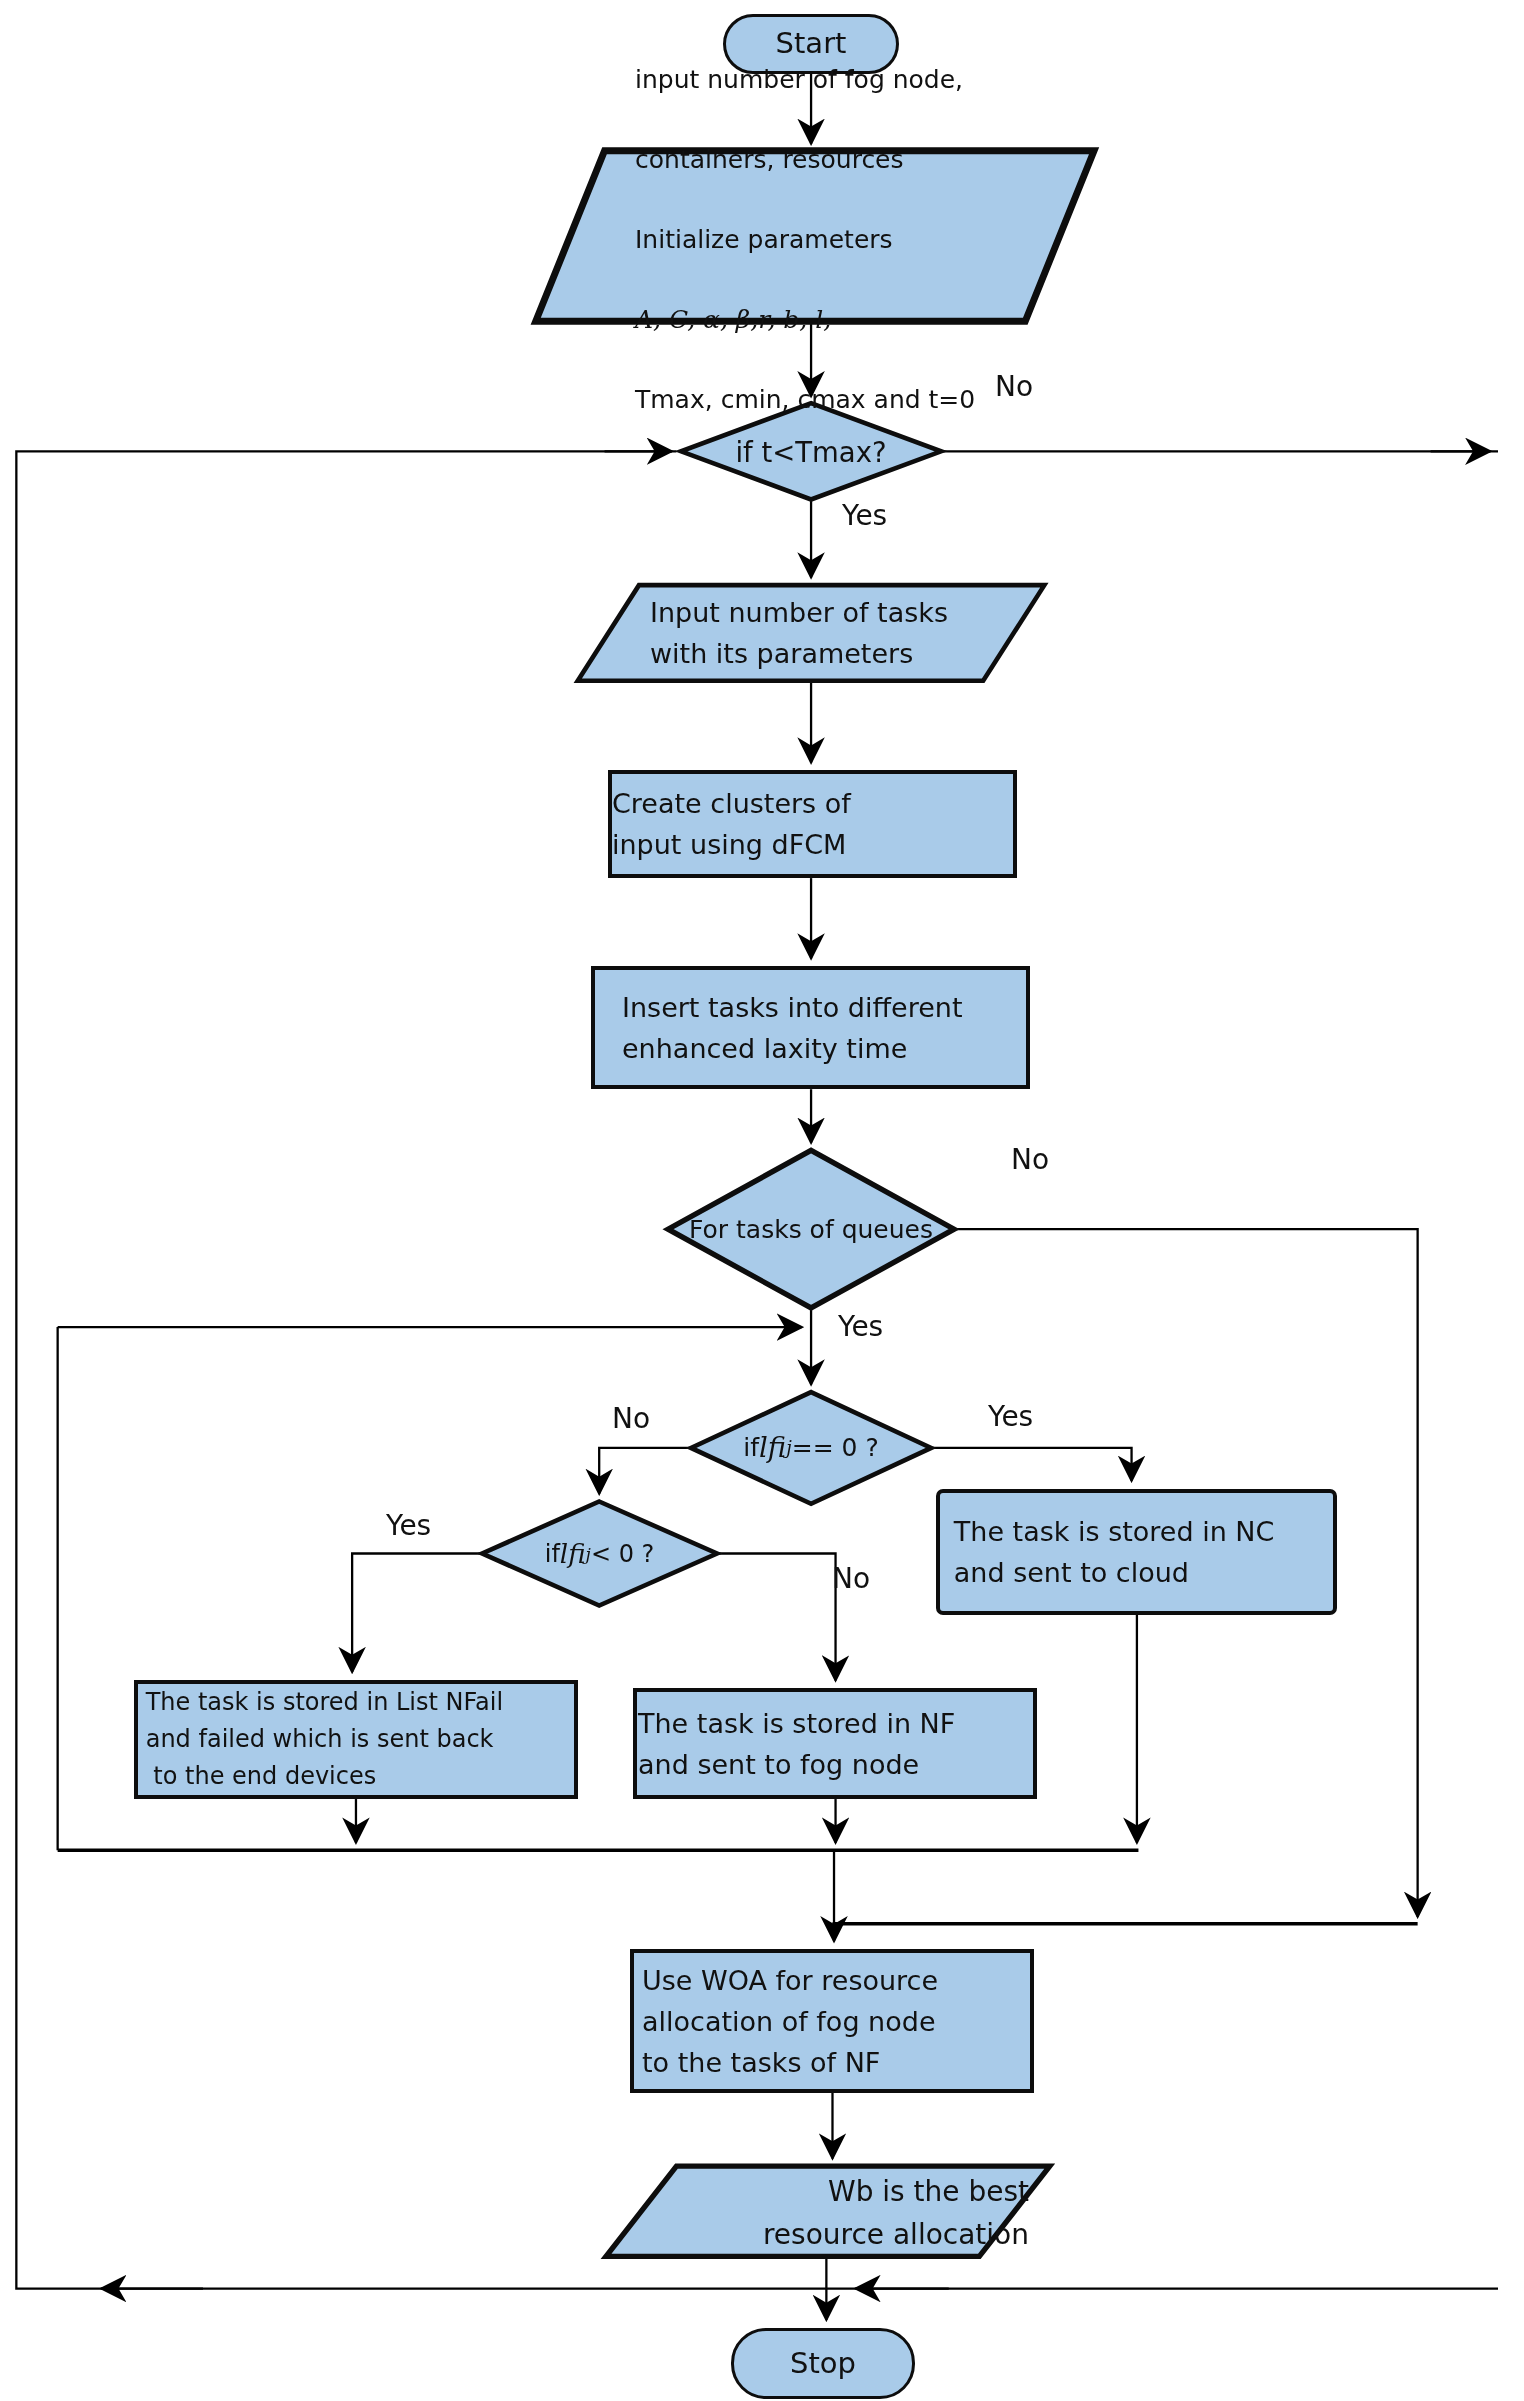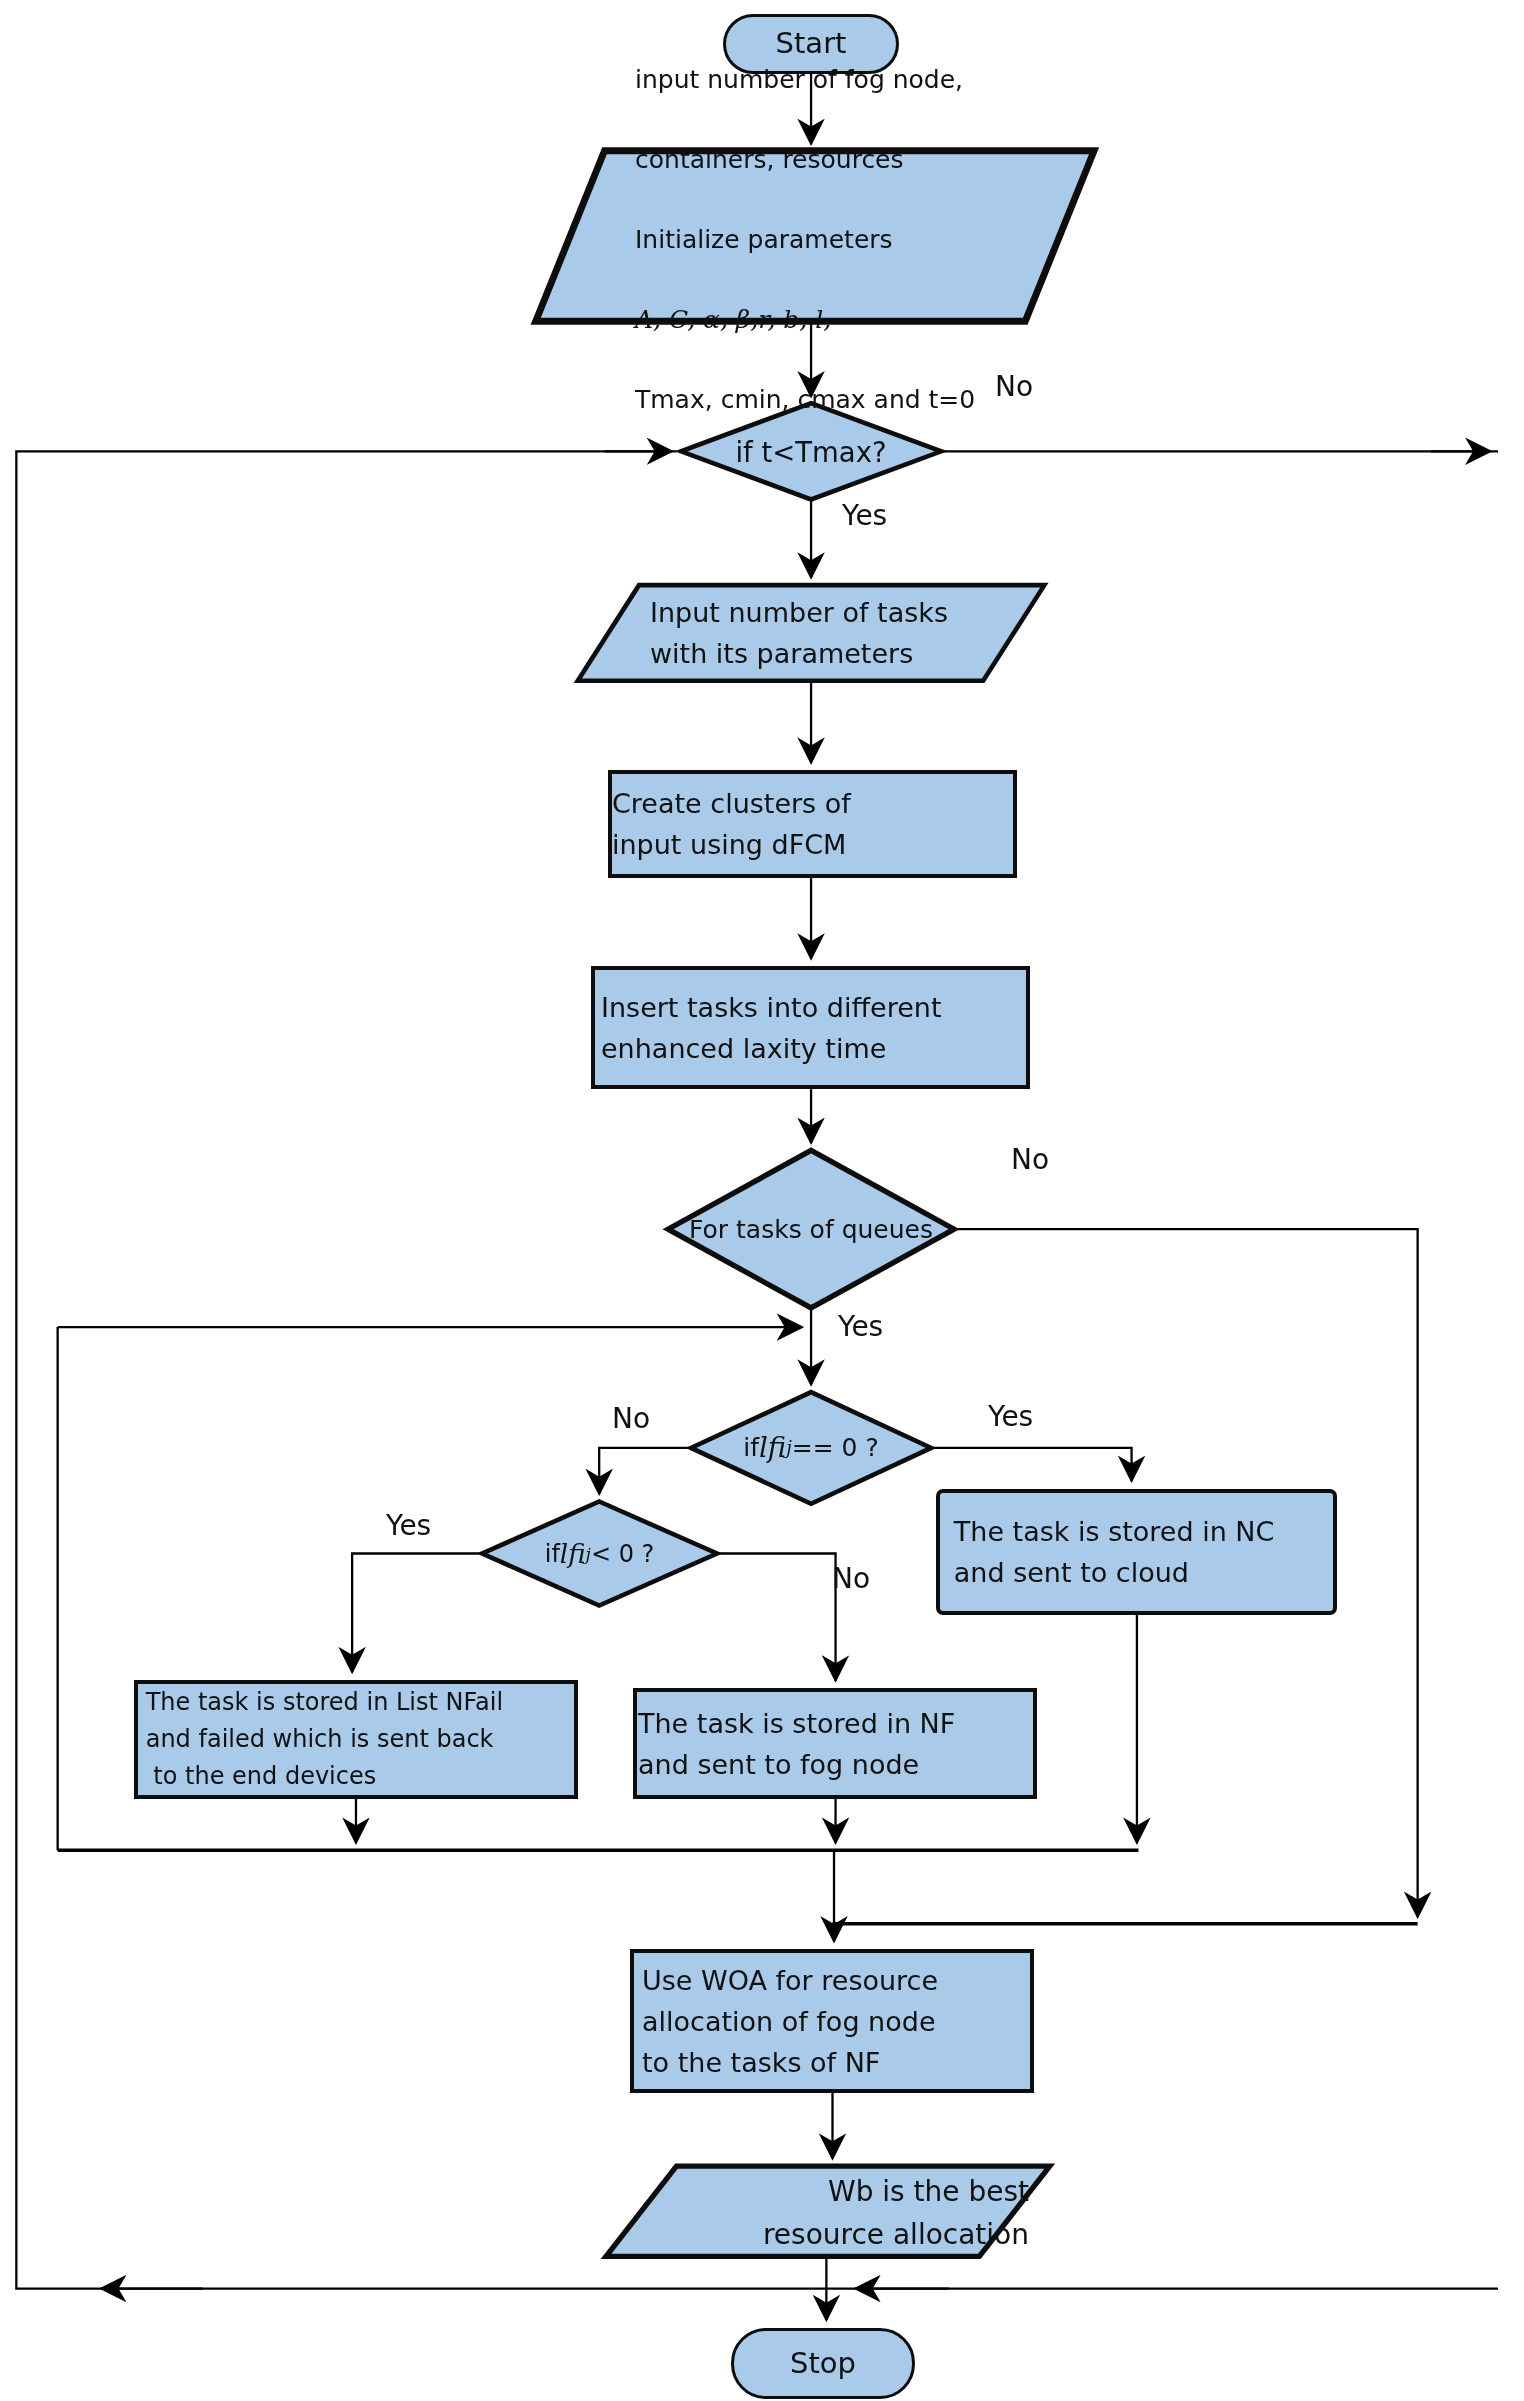--- a/index.html
+++ b/index.html
@@ -106,21 +106,21 @@
     <div class="line">Start</div>
   </div>
   <div class="node oval" style="left:731px;top:2328px;width:184px;height:71px;">
     <div class="line">Stop</div>
   </div>
 
   <div class="node f35 center" style="left:608px;top:770px;width:409px;height:108px;">
     <div class="line">Create clusters of</div>
     <div class="line">input using dFCM</div>
   </div>
-  <div class="node f35" style="left:591px;top:966px;width:439px;height:123px;padding-left:6px;">
+  <div class="node f35" style="left:591px;top:966px;width:439px;height:123px;padding-left:27px;">
     <div class="line">Insert tasks into different</div>
     <div class="line">enhanced laxity time</div>
   </div>
   <div class="node f35" style="left:936px;top:1489px;width:401px;height:126px;padding-left:13.8px;border-radius:7px;">
     <div class="line">The task is stored in NC</div>
     <div class="line">and sent to cloud</div>
   </div>
   <div class="node f31" style="left:134px;top:1680px;width:444px;height:119px;padding-left:7.7px;">
     <div class="line">The task is stored in List NFail</div>
     <div class="line">and failed which is sent back</div>

